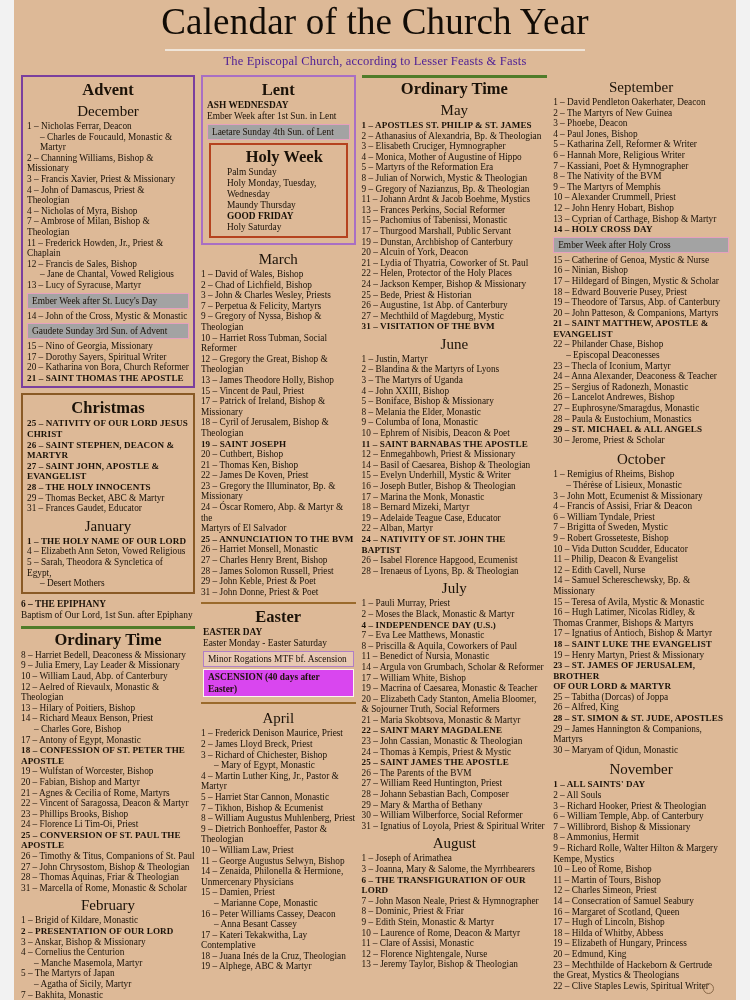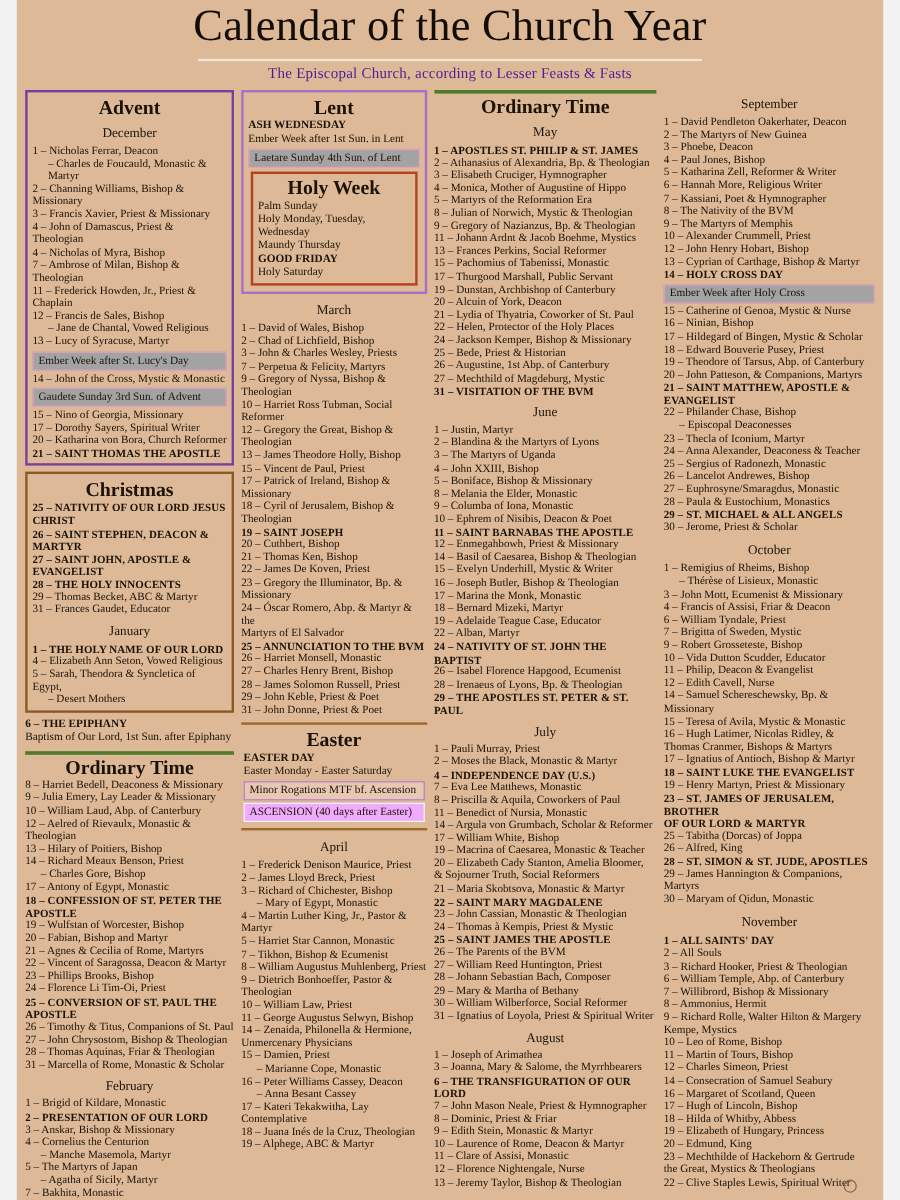--- a/index.html
+++ b/index.html
@@ -44,45 +44,45 @@
   }
   .box{
     border:2px solid #7b3fa0;padding:2px 4px 3px 4px;box-sizing:border-box;
   }
   .box.advent{border-color:#7a3f9e;}
   .box.lent{border-color:#a86fc4;}
   .box.christmas{border-color:#8a5a25;border-width:2px;}
   .box.ordinary-green{border-top:3px solid #4f7c2a;border-left:0;border-right:0;border-bottom:0;padding:0;}
   .box.easter{border-top:2px solid #9a6a2c;border-bottom:2px solid #9a6a2c;border-left:0;border-right:0;padding:2px 2px 3px 2px;}
   .holyweek{
-    border:2px solid #b5421e;margin:3px 2px 2px 2px;padding:1px 4px 3px 4px;
+    border:2px solid #b5421e;margin:3px 2px 2px 2px;padding:1px 4px 3px 16px;
   }
 
   .month{
-    text-align:center;font-size:11px;line-height:19px;margin:3px 0 0 0;
+    text-align:center;font-size:15px;line-height:19px;margin:3px 0 0 0;
   }
 
   ul.days{list-style:none;margin:0;padding:0;}
   ul.days li{
     font-size:9.3px;line-height:10.6px;white-space:normal;
   }
   ul.days li.major{font-weight:700;font-size:9.1px;letter-spacing:.1px;}
   ul.days li.cont{padding-left:13px;}
 
   .plain{font-size:9.4px;line-height:11px;margin:0;}
   .plain.b{font-weight:700;}
 
   
   .hl{
     display:block;box-sizing:border-box;margin:2px 0;padding:1px 4px;
     font-size:9.4px;line-height:12px;
   }
   .hl.violet{border:1.5px solid #b07ec6;background:#e8c8b3;}
   .hl.rose{border:1.5px solid #e6a0bd;background:#a3a3a3;}
-  .hl.cream{border:1.5px solid #fbf6ee;background:#f0abfc;font-weight:400;}
+  .hl.cream{border:1.5px solid #fbf6ee;background:#d946ef;font-weight:700;}
   .corner-mark{
     position:absolute;right:22px;bottom:6px;width:9px;height:9px;
     border:1.4px solid #8a6a4a;border-radius:50%;
   }
 </style>
 </head>
 <body>
 
 <div class="edge-l"></div>
 <div class="edge-r"></div>
@@ -317,21 +317,20 @@
             <li>14 – Basil of Caesarea, Bishop &amp; Theologian</li>
             <li>15 – Evelyn Underhill, Mystic &amp; Writer</li>
             <li>16 – Joseph Butler, Bishop &amp; Theologian</li>
             <li>17 – Marina the Monk, Monastic</li>
             <li>18 – Bernard Mizeki, Martyr</li>
             <li>19 – Adelaide Teague Case, Educator</li>
             <li>22 – Alban, Martyr</li>
             <li class="major">24 – NATIVITY OF ST. JOHN THE BAPTIST</li>
             <li>26 – Isabel Florence Hapgood, Ecumenist</li>
             <li>28 – Irenaeus of Lyons, Bp. &amp; Theologian</li>
-            <li class="major">29 – THE APOSTLES ST. PETER &amp; ST. PAUL</li>
           </ul>
         <div class="month">July</div>
         <ul class="days">
             <li>1 – Pauli Murray, Priest</li>
             <li>2 – Moses the Black, Monastic &amp; Martyr</li>
             <li class="major">4 – INDEPENDENCE DAY (U.S.)</li>
             <li>7 – Eva Lee Matthews, Monastic</li>
             <li>8 – Priscilla &amp; Aquila, Coworkers of Paul</li>
             <li>11 – Benedict of Nursia, Monastic</li>
             <li>14 – Argula von Grumbach, Scholar &amp; Reformer</li>

